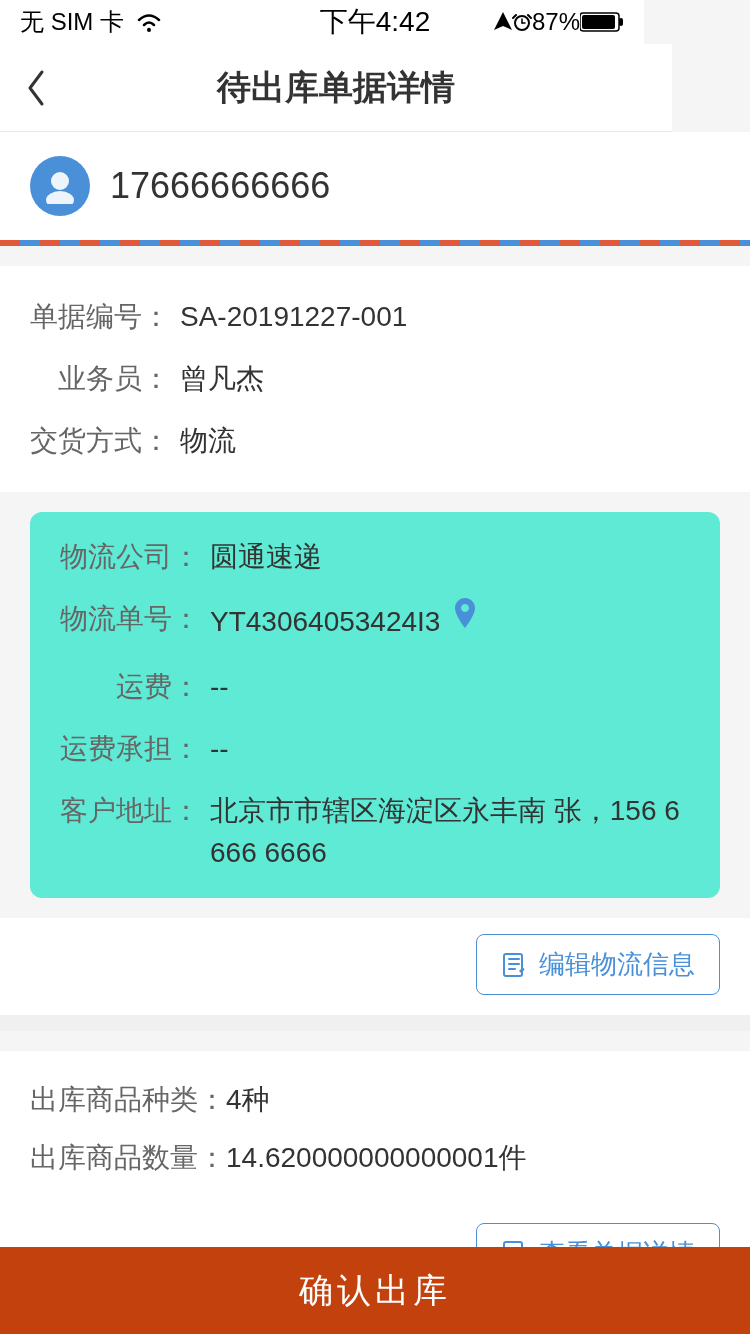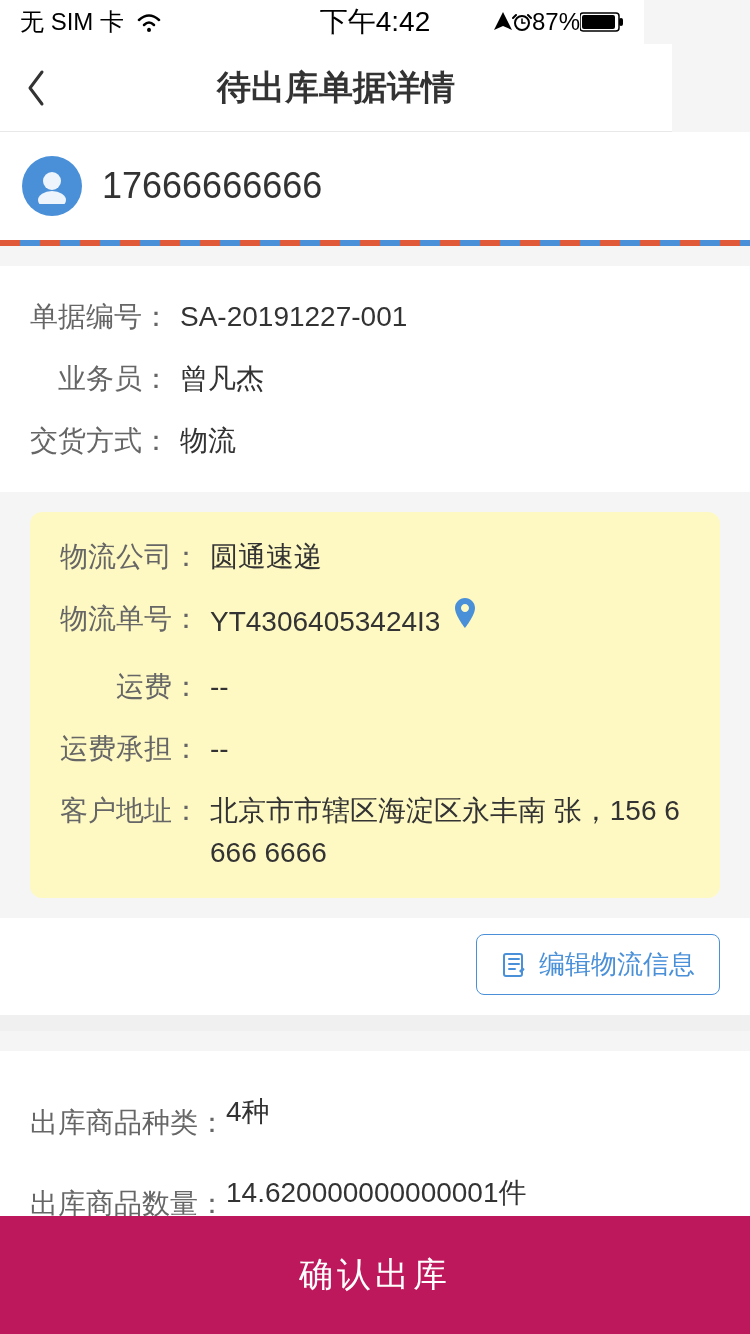--- a/index.html
+++ b/index.html
@@ -75,21 +75,21 @@
       background: repeating-linear-gradient(
         90deg,
         #e05a3a 0px, #e05a3a 20px,
         #4a90d9 20px, #4a90d9 40px
       );
     }
 
     
     .customer-header {
       background: #fff;
-      padding: 24px 22px;
+      padding: 24px 30px;
       display: flex;
       align-items: center;
       gap: 20px;
     }
     .customer-avatar {
       width: 60px;
       height: 60px;
       border-radius: 50%;
       background: #4a90d9;
       display: flex;
@@ -126,21 +126,21 @@
     }
     .info-value {
       color: #333;
       font-size: 28px;
       margin-left: 10px;
       flex: 1;
     }
 
     
     .logistics-box {
-      background: #fef9c3;
+      background: #5eead4;
       border-radius: 12px;
       margin: 20px 30px;
       padding: 24px 30px;
     }
     .logistics-row {
       display: flex;
       align-items: flex-start;
       margin-bottom: 20px;
       line-height: 1.5;
     }
@@ -197,21 +197,20 @@
       display: flex;
       align-items: center;
       margin-bottom: 20px;
     }
     .goods-row:last-child { margin-bottom: 0; }
     .goods-label {
       color: #666;
       font-size: 28px;
       min-width: 160px;
       flex-shrink: 0;
-      margin-top: 23px;
     }
     .goods-value {
       color: #333;
       font-size: 28px;
       flex: 1;
     }
 
     
     .view-detail-btn-row {
       display: flex;
@@ -234,22 +233,22 @@
     .content-area {
       padding-bottom: 130px;
     }
 
     
     .confirm-btn-area {
       position: fixed;
       bottom: 0;
       left: 0;
       width: 750px;
-      background: #be185d;
-      height: 118px;
+      background: #c2410c;
+      height: 87px;
       display: flex;
       align-items: center;
       justify-content: center;
       cursor: pointer;
     }
     .confirm-btn-text {
       color: #fff;
       font-size: 34px;
       font-weight: 500;
       letter-spacing: 4px;

